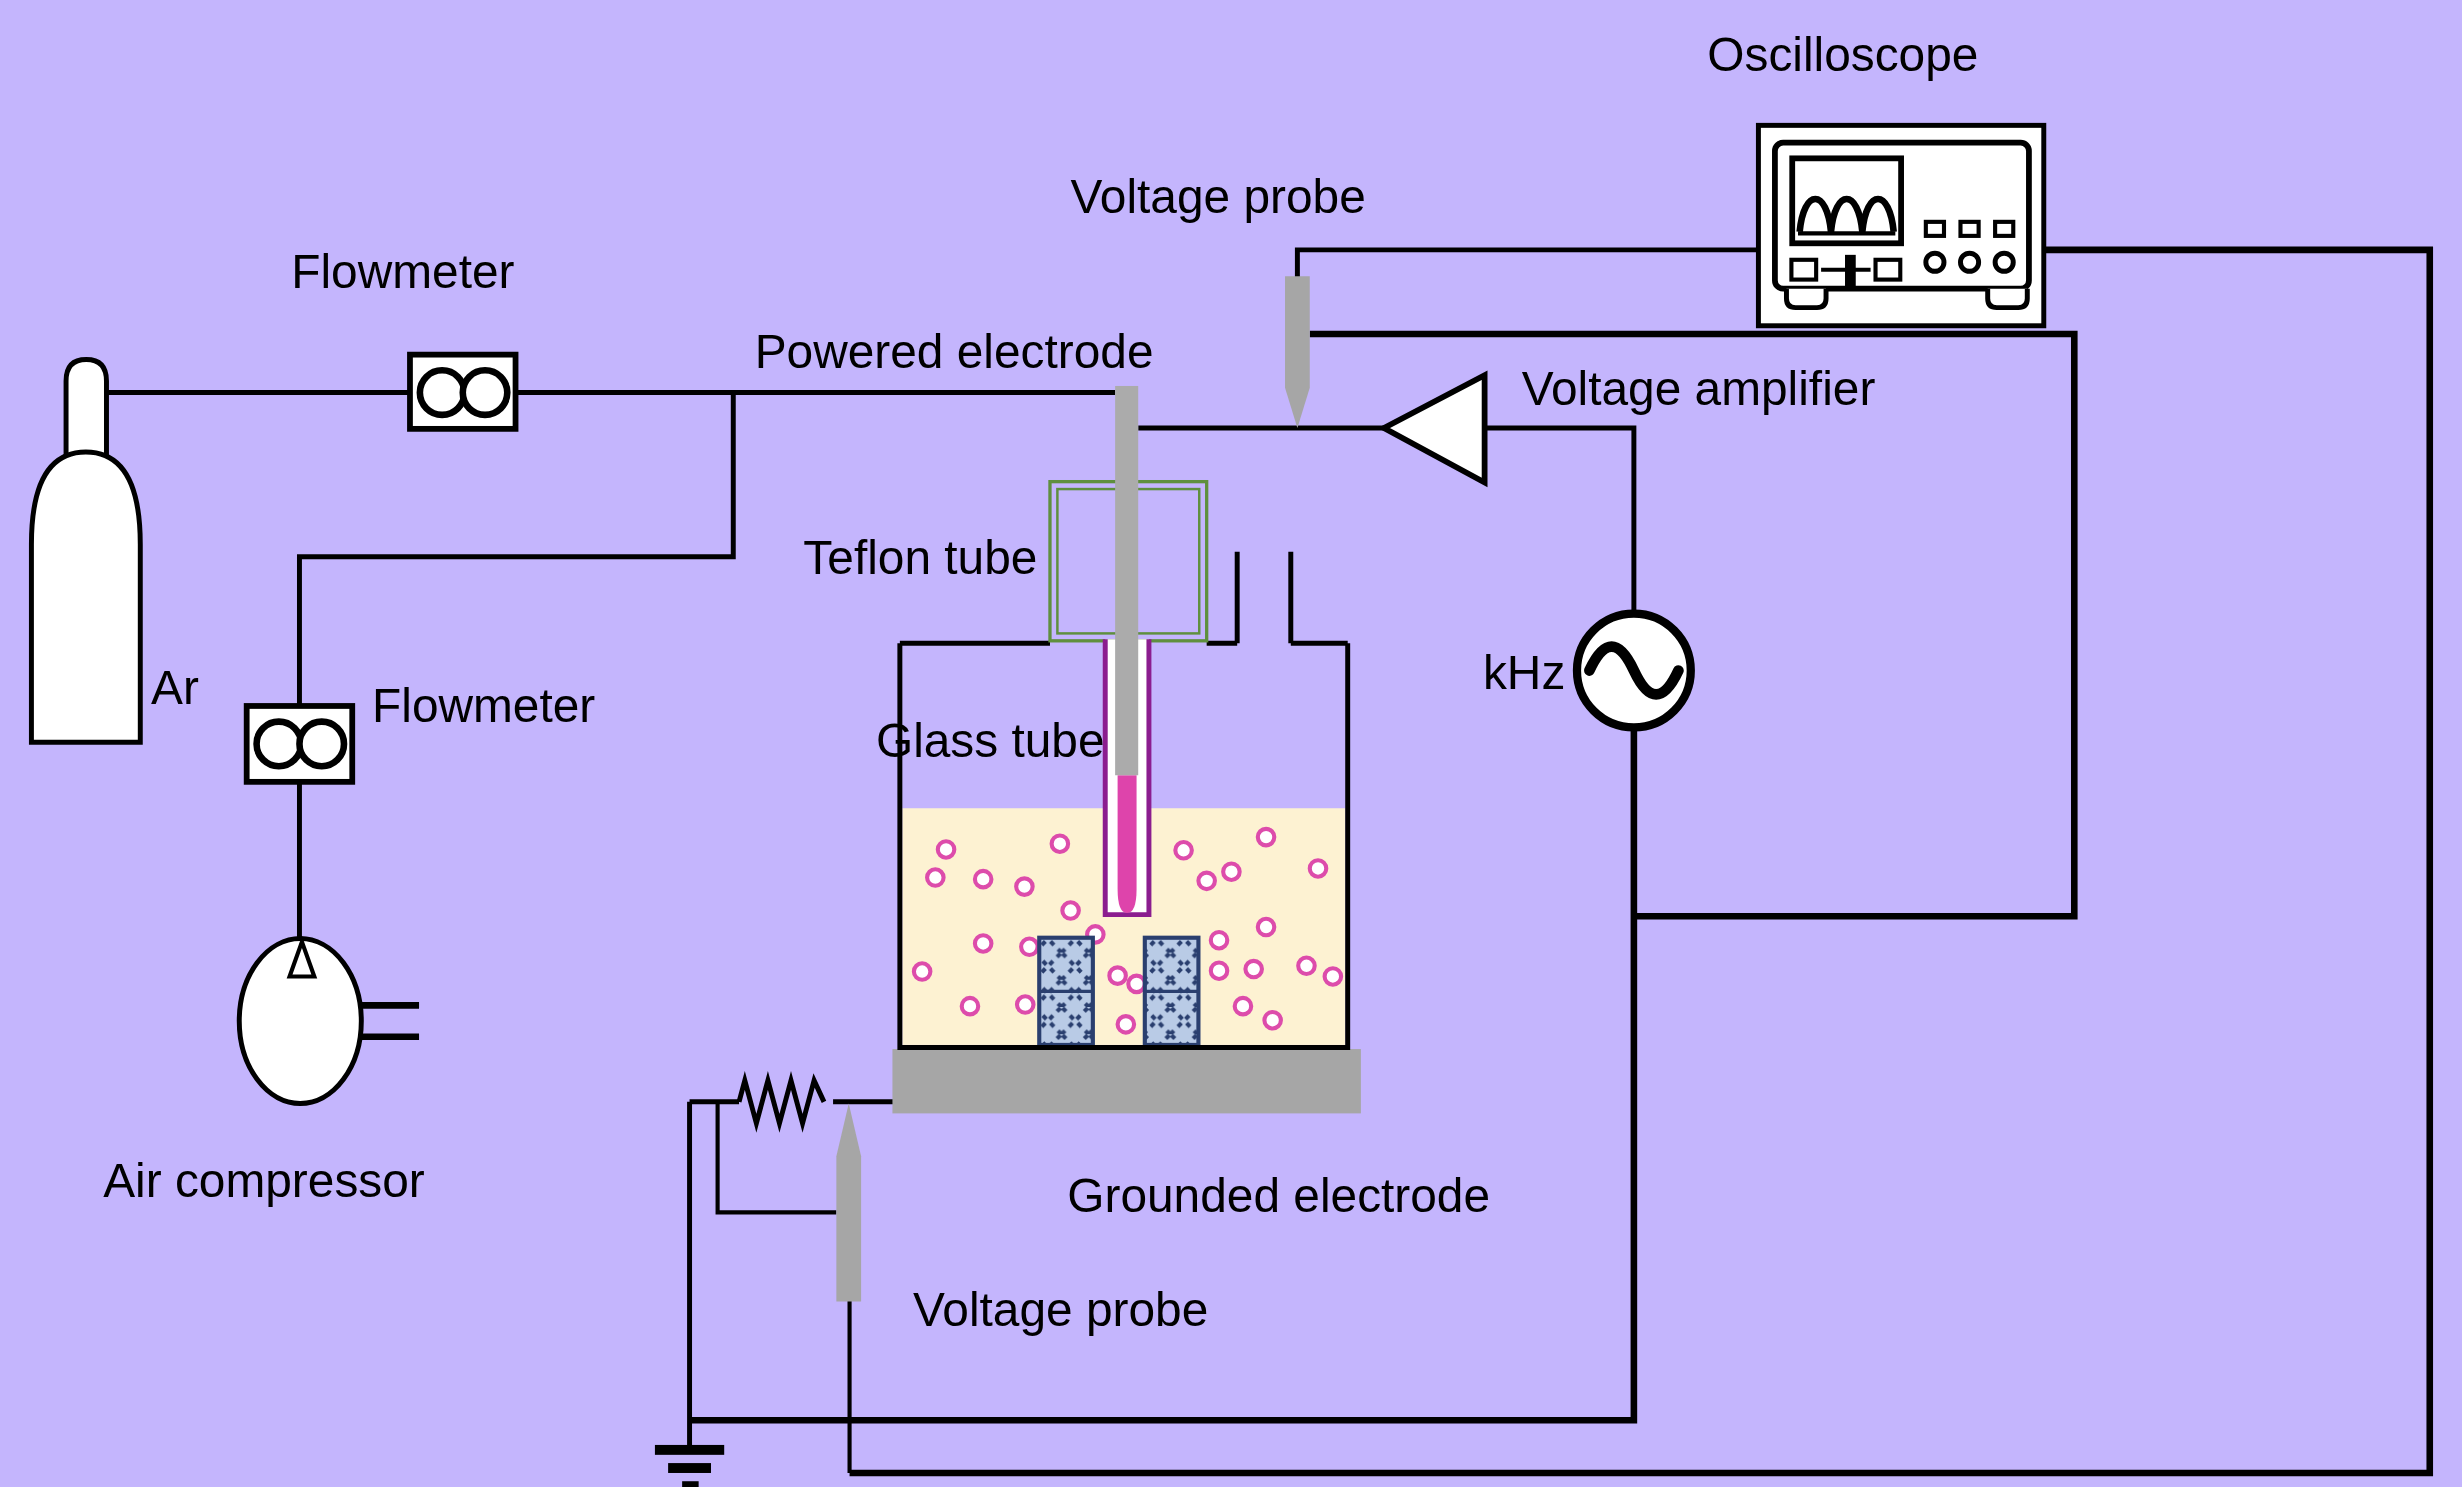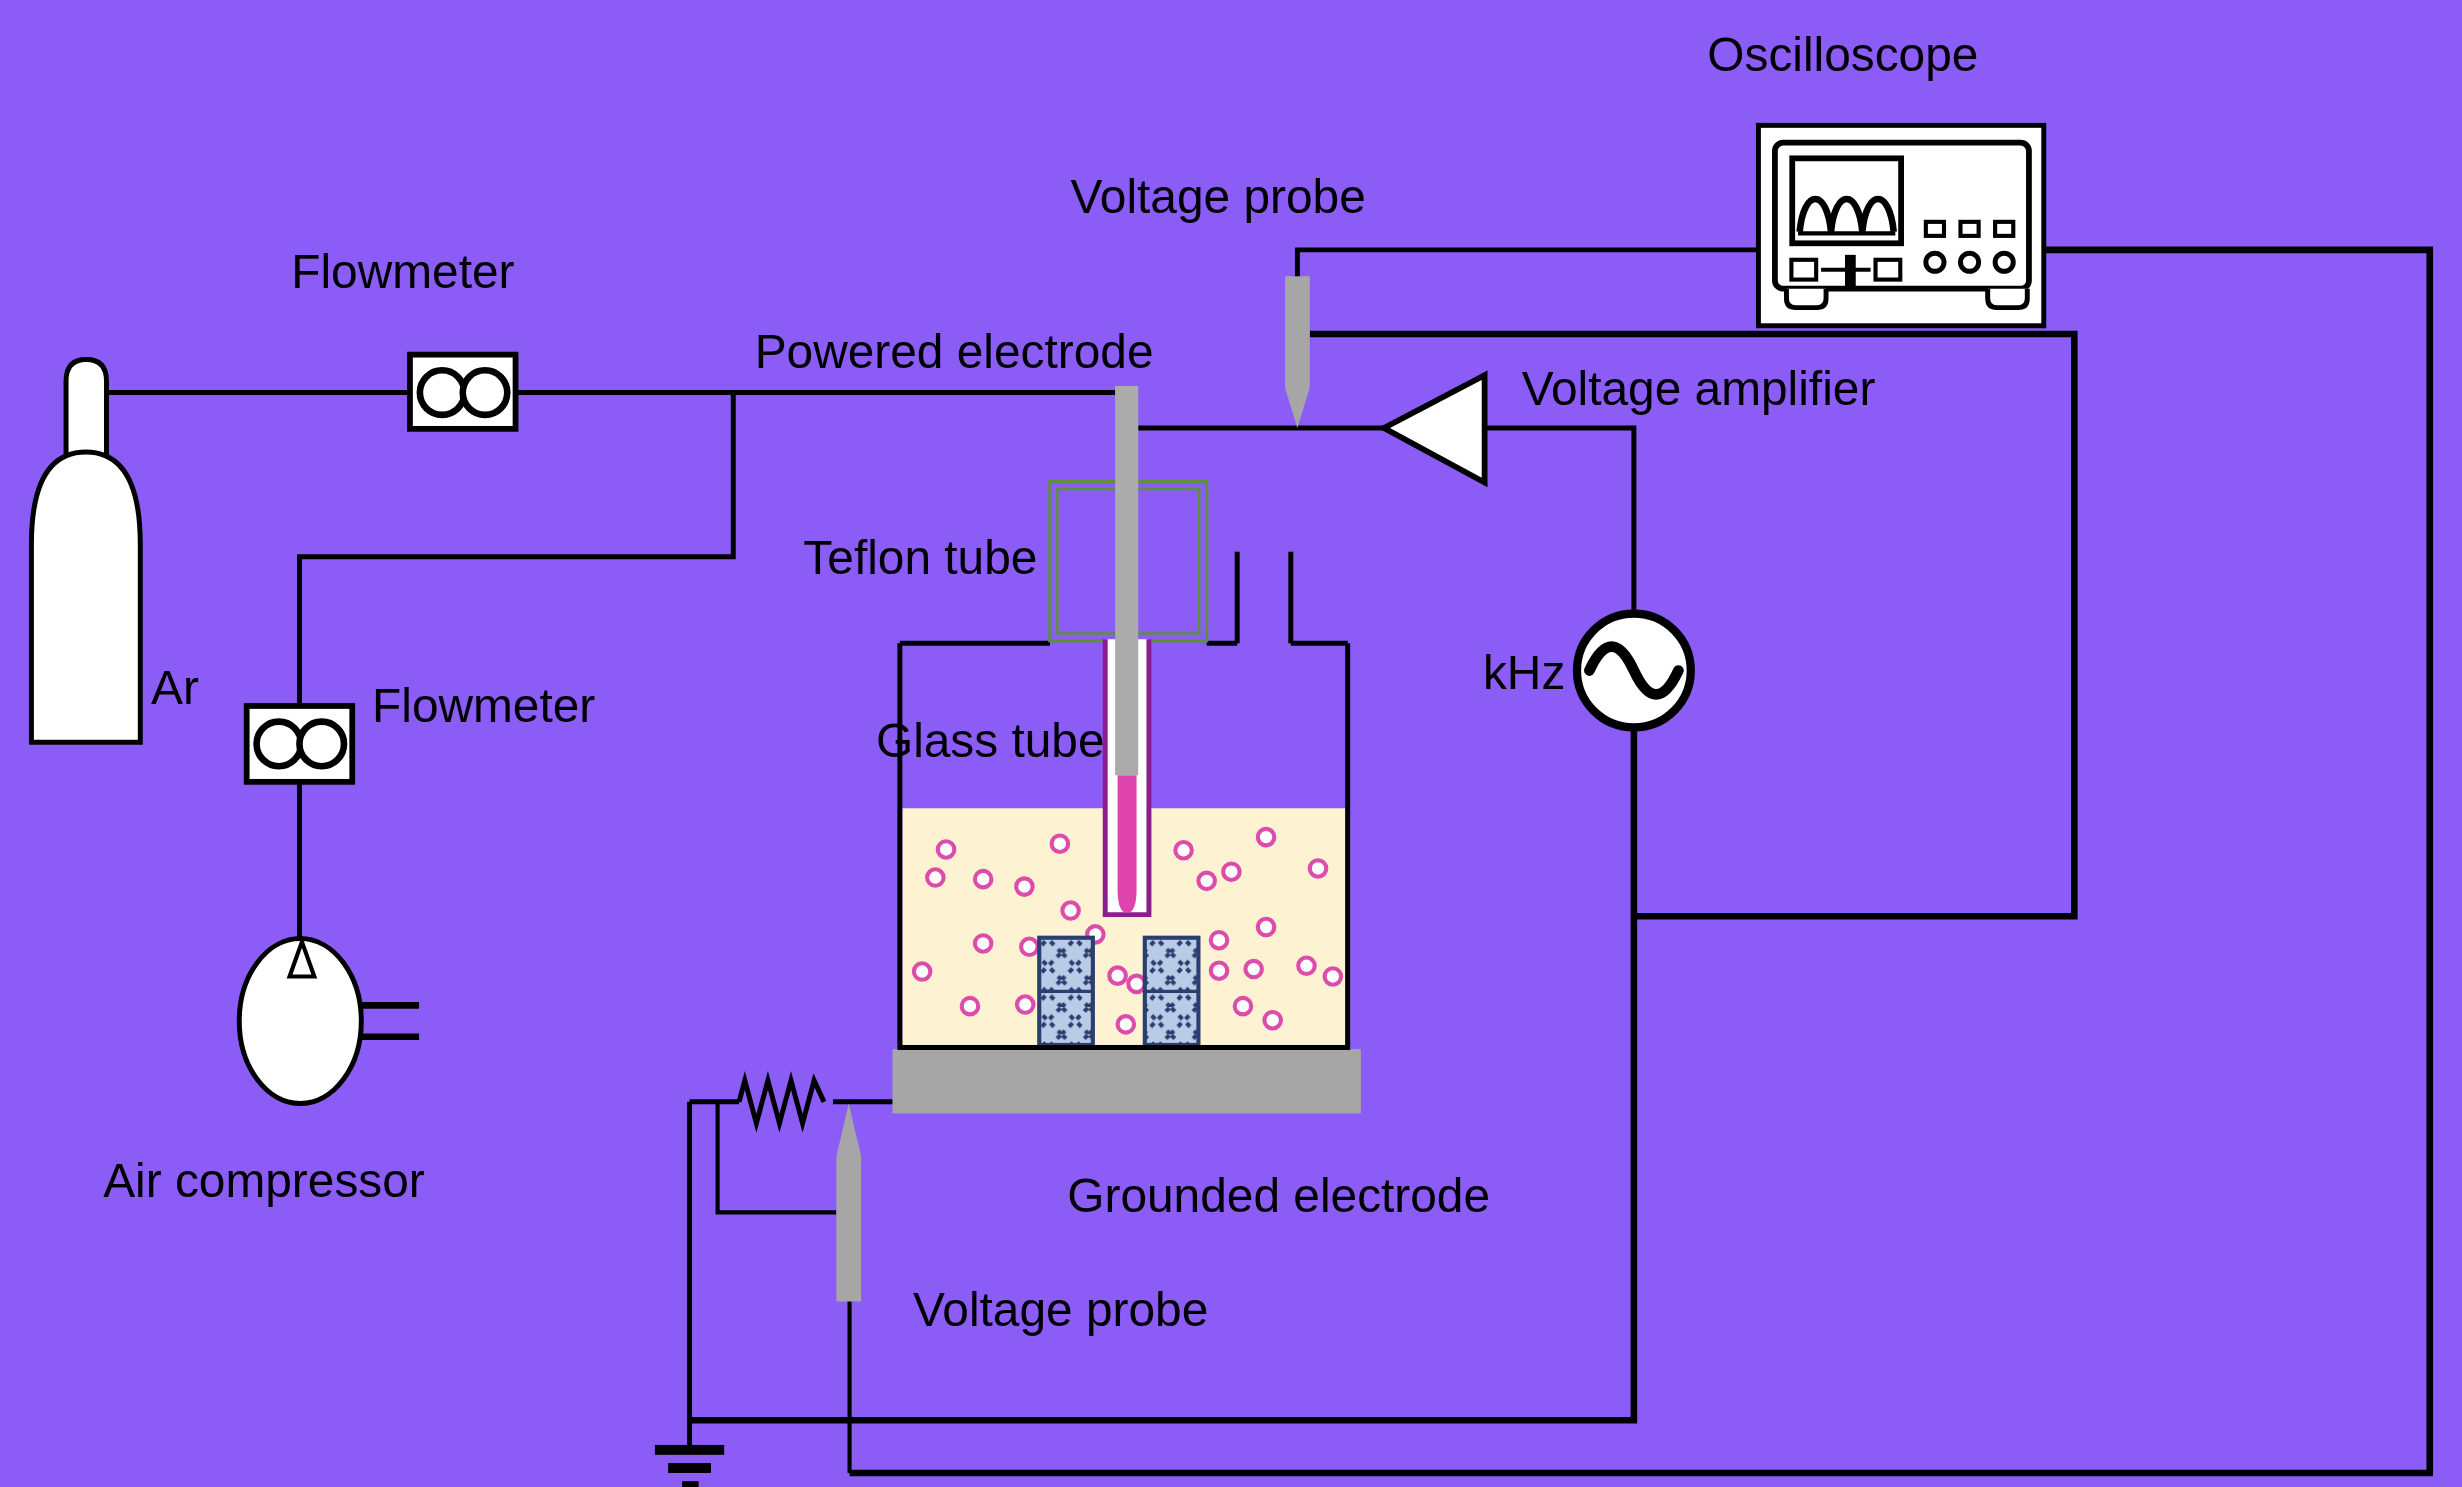--- a/index.html
+++ b/index.html
@@ -1,16 +1,16 @@
 <!DOCTYPE html>
 <html style="font-size:13.2px"><head>
 <meta charset="utf-8">
 <style>
   html,body{margin:0;padding:0;background:#ffffff;}
-  .stage{position:relative;width:2462px;height:1487px;background:#8b5cf6;overflow:hidden;}
+  .stage{position:relative;width:2462px;height:1487px;background:#c4b5fd;overflow:hidden;}
   svg{position:absolute;left:0;top:0;}
   text{font-family:"Liberation Sans", sans-serif;font-size:58px;fill:#000;}
   .wire{stroke:#000;stroke-width:6;fill:none;}
   .wire-thick{stroke:#000;stroke-width:8;fill:none;}
   .wire-thin{stroke:#000;stroke-width:5;fill:none;}
   .outline{stroke:#000;stroke-width:6;fill:#fff;}
   .outline7{stroke:#000;stroke-width:7;fill:#fff;}
 </style>
 </head>
 <body>

